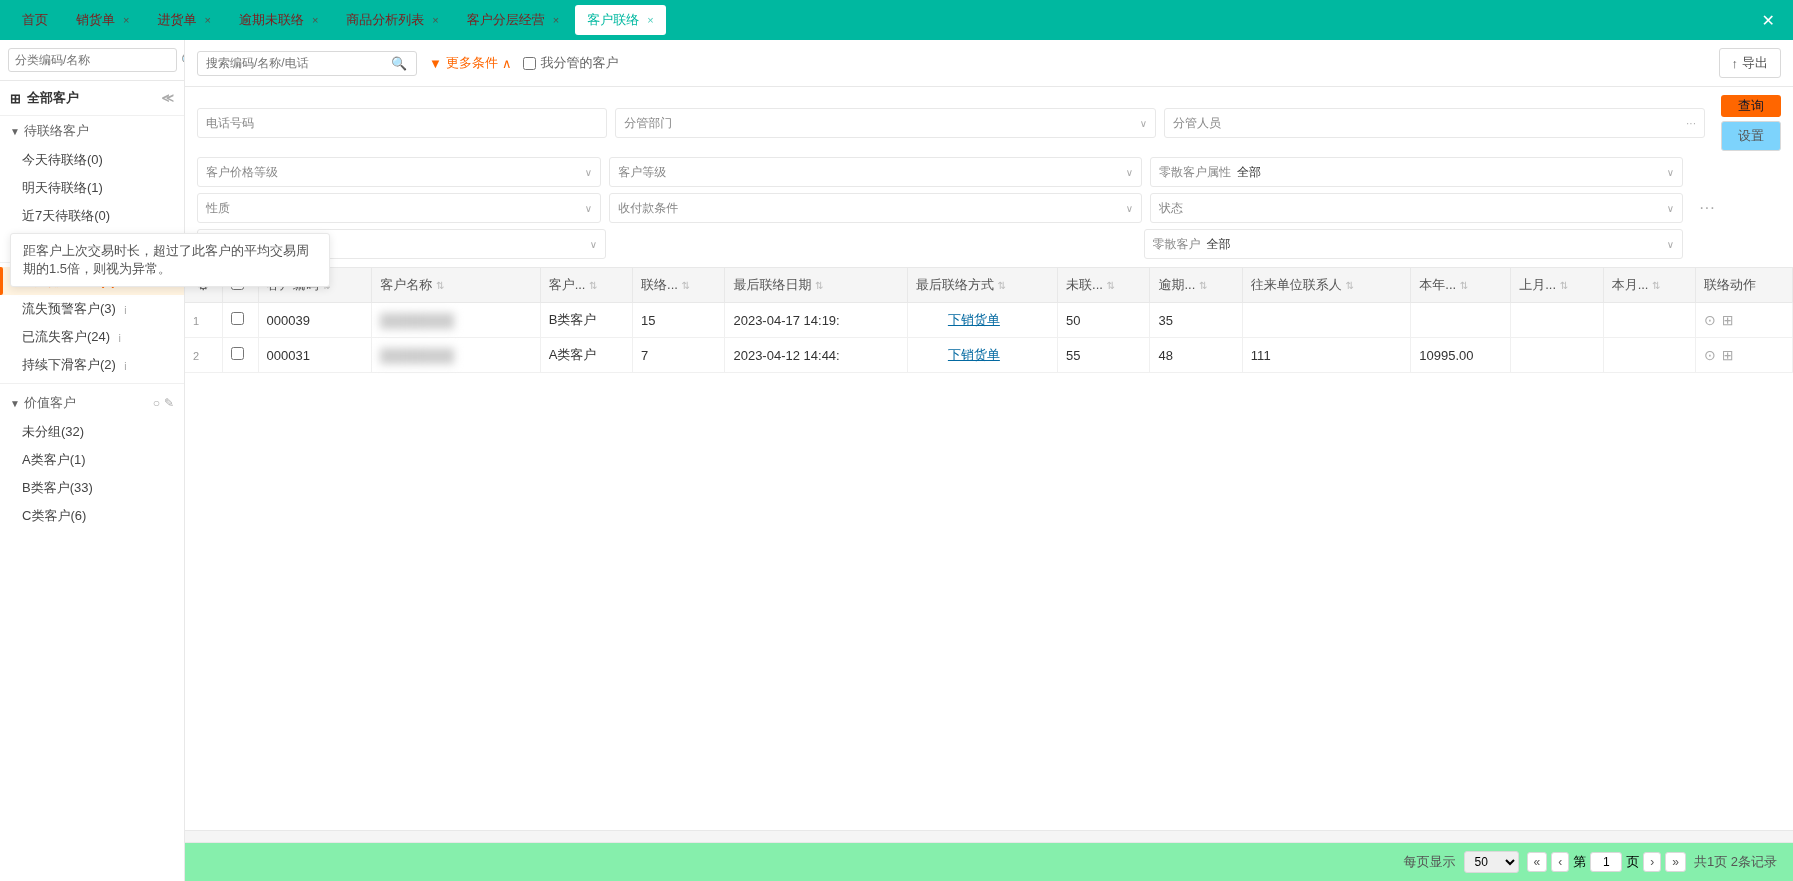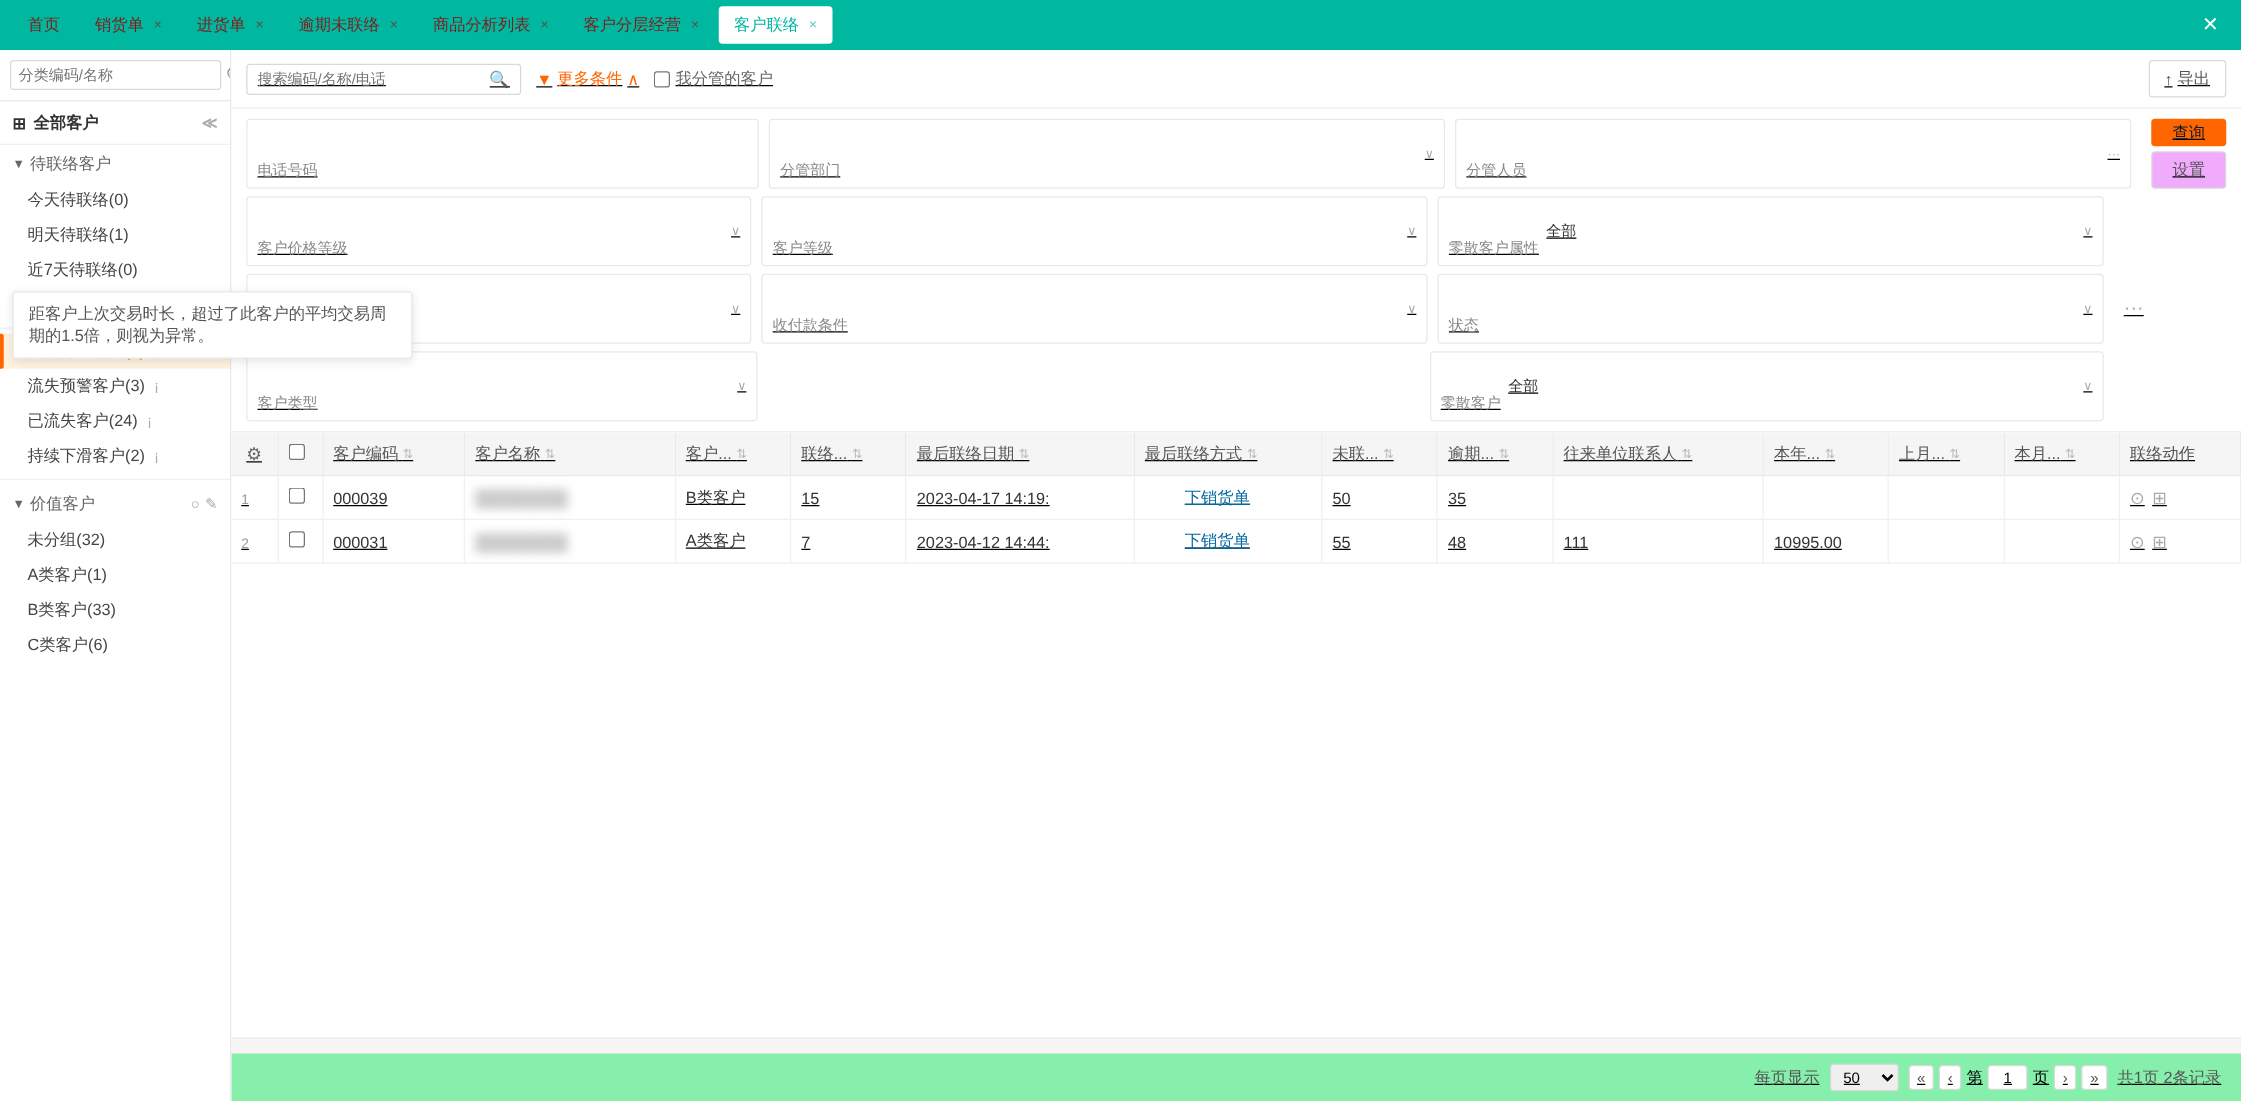--- a/index.html
+++ b/index.html
@@ -47,21 +47,21 @@
     .sidebar-item {
       padding: 5px 10px 5px 22px; font-size: 12px; color: #444; cursor: pointer;
       display: flex; align-items: center; gap: 4px;
     }
     .sidebar-item.active { background: #fff3e0; color: #f60; font-weight: bold; }
     .sidebar-item .info-icon { color: #aaa; font-size: 11px; }
     .sidebar-divider { height: 1px; background: #f0f0f0; margin: 4px 0; }
 
     
     .content-area {
-      flex: 1; display: flex; flex-direction: column; background: #f5f5f5; overflow: hidden; text-decoration: underline;
+      flex: 1; display: flex; flex-direction: column; background: #f5f5f5; overflow: hidden;
     }
 
     
     .filter-bar {
       background: #fff; padding: 8px 12px; border-bottom: 1px solid #e8e8e8;
       display: flex; align-items: center; gap: 12px; flex-wrap: wrap;
     }
     .filter-search-box {
       display: flex; align-items: center; border: 1px solid #d9d9d9; border-radius: 3px;
       padding: 4px 8px; gap: 6px; background: #fff; min-width: 220px;
@@ -83,30 +83,30 @@
     
     .advanced-filter {
       background: #fff; padding: 8px 12px; border-bottom: 1px solid #e8e8e8;
     }
     .filter-row { display: flex; align-items: center; gap: 8px; margin-bottom: 6px; }
     .filter-row:last-child { margin-bottom: 0; }
     .filter-item {
       display: flex; align-items: center; flex: 1; gap: 6px; border: 1px solid #e8e8e8;
       border-radius: 3px; padding: 5px 8px; background: #fff; min-height: 30px; cursor: pointer;
     }
-    .filter-item .label { color: #888; font-size: 12px; white-space: nowrap; margin-top: 27px; }
+    .filter-item .label { color: #888; font-size: 12px; white-space: nowrap; }
     .filter-item .value { flex: 1; font-size: 12px; color: #333; }
     .filter-item .arrow { color: #aaa; font-size: 10px; margin-left: auto; }
     .filter-action-btns { display: flex; flex-direction: column; gap: 4px; margin-left: 8px; }
     .btn-query {
       background: #f60; color: #0f172a; border: none; border-radius: 3px; padding: 2px 16px;
       cursor: pointer; font-size: 13px; white-space: nowrap;
     }
     .btn-settings {
-      background: #f0abfc; color: #555; border: 1px solid #d9d9d9; border-radius: 3px;
+      background: #7dd3fc; color: #555; border: 1px solid #d9d9d9; border-radius: 3px;
       padding: 5px 16px; cursor: pointer; font-size: 13px; white-space: nowrap;
     }
     .filter-dots { color: #aaa; cursor: pointer; font-size: 16px; align-self: center; }
 
     
     .table-area { flex: 1; background: #fff; overflow: hidden; display: flex; flex-direction: column; margin: 0; }
     .table-container { flex: 1; overflow: auto; }
     table { width: 100%; border-collapse: collapse; font-size: 12px; }
     thead tr { background: #f5f5f5; border-bottom: 1px solid #e8e8e8; }
     thead th {

